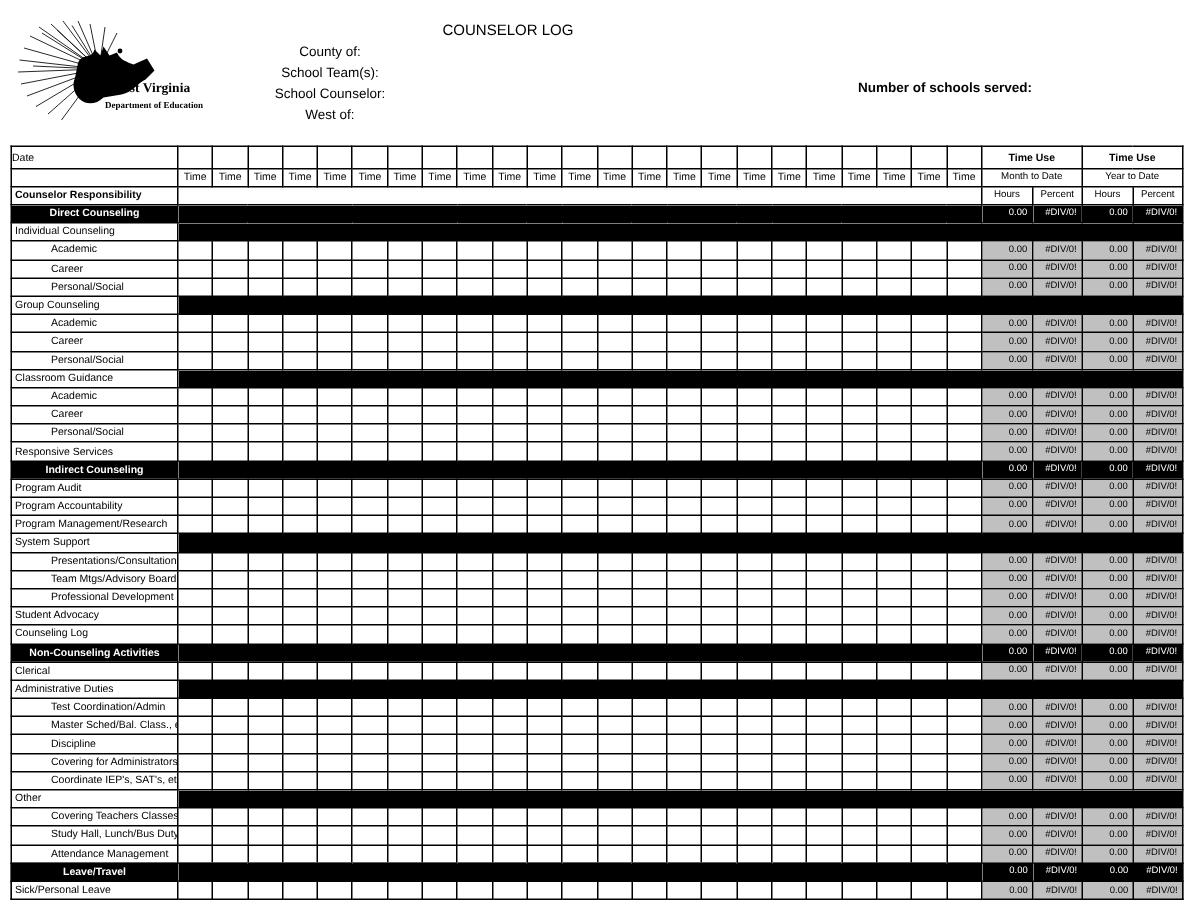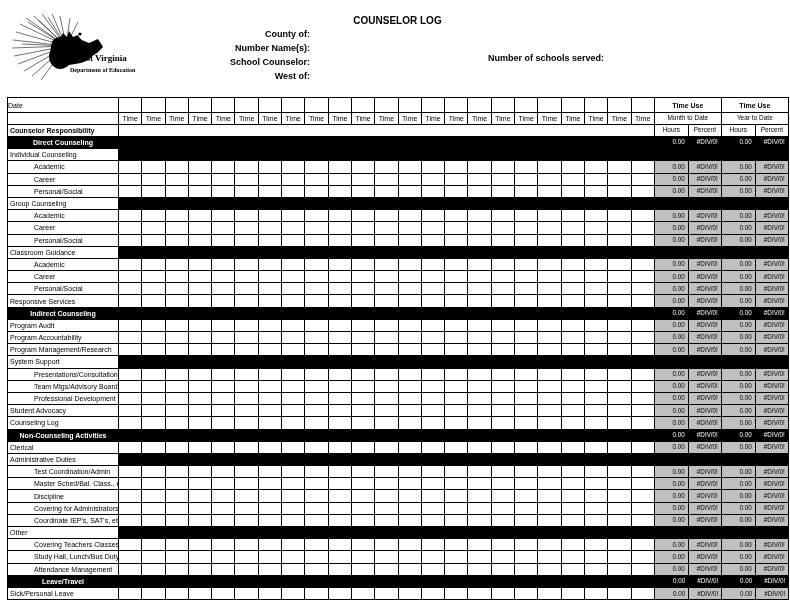--- a/index.html
+++ b/index.html
@@ -1,26 +1,26 @@
 <!DOCTYPE html>
 <html><head>
 <meta charset="utf-8">
 <style>
   html,body{margin:0;padding:0;background:#fff;}
   #page{position:relative;width:790px;height:602px;background:#ffffff;
         font-family:"Liberation Sans",sans-serif;overflow:hidden;}
 
   
-  .title{position:absolute;top:15px;left:295px;width:205px;text-align:center;
-         font-weight:bold;font-size:10px;}
-  .lfields{position:absolute;top:27px;left:110px;width:200px;text-align:right;
-           font-weight:bold;font-size:9px;line-height:14px;}
+  .title{position:absolute;top:15px;left:295px;width:205px;
+         font-weight:normal;font-size:10px;}
+  .lfields{position:absolute;top:27px;left:120px;width:200px;text-align:center;
+           font-weight:normal;font-size:9px;line-height:14px;}
   .caseload{position:absolute;top:28px;left:490px;width:200px;text-align:right;
             font-weight:bold;font-size:9px;}
-  .nschools{position:absolute;top:53px;left:488px;width:200px;
+  .nschools{position:absolute;top:53px;left:488px;width:200px;text-align:right;
             font-weight:bold;font-size:9px;}
   .logo{position:absolute;top:14px;left:8px;}
 
   
   table.grid{border-collapse:collapse;table-layout:fixed;position:absolute;left:7px;
              width:781px;background:#fff;}
   #main-table{top:97px;}
   #leave-table{top:575px;}
   td{border:1px solid #000;font-size:7px;padding:0 2px;white-space:nowrap;
      overflow:hidden;line-height:1;height:11.2px;vertical-align:middle;color:#000;}
@@ -73,21 +73,21 @@
     </g>
     <path fill="#000" d="M44,28 c3,-7 9,-2 11,-9 l4,4 2,-6 4,6 5,-2 c2,5 6,6 11,8 l9,-4 5,8 -6,6 c-6,3 -8,8 -16,10 l-12,2 c-5,5 -12,5 -16,1 c-4,-4 -5,-10 -3,-14 z"></path>
     <circle cx="72" cy="20" r="1.6" fill="#000"></circle>
     <text x="66" y="47" font-family="Liberation Serif,serif" font-size="9" font-weight="bold">West Virginia</text>
     <text x="62" y="58" font-family="Liberation Serif,serif" font-size="6" font-weight="bold">Department of Education</text>
   </svg>
 
   <div class="title">COUNSELOR LOG</div>
   <div class="lfields">
     <div>County of:</div>
-    <div>Number Name(s):</div>
+    <div>School Team(s):</div>
     <div>School Counselor:</div>
     <div>West of:</div>
   </div>
   <div class="nschools">Number of schools served:</div>
 
   <table id="main-table" class="grid">
     <colgroup>
         <col style="width: 111px;">
         <col style="width: 23.3px;">
         <col style="width: 23.3px;">

